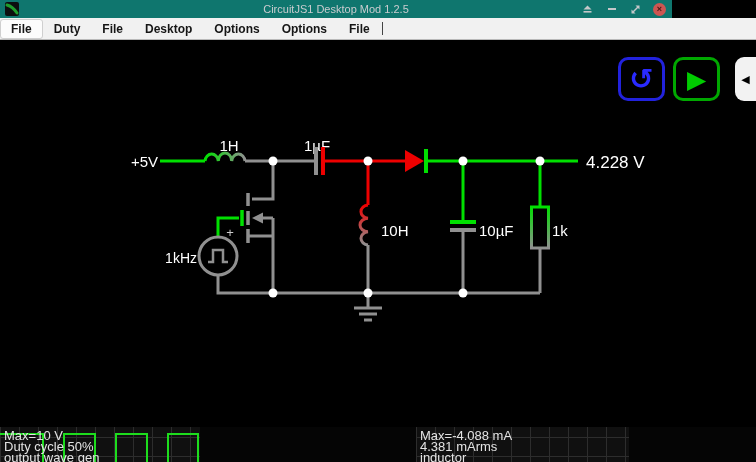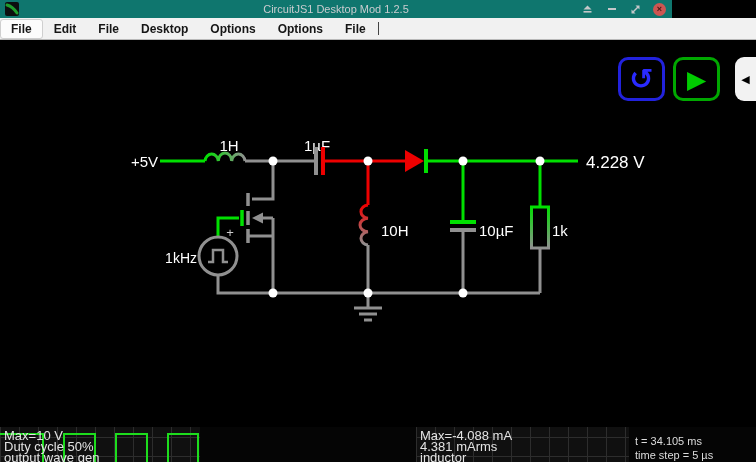--- a/index.html
+++ b/index.html
@@ -80,21 +80,21 @@
           <polygon points="5.5,1.5 9.5,1.5 9.5,5.5" fill="#c4c7c9"></polygon>
           <polygon points="1.5,5.5 1.5,9.5 5.5,9.5" fill="#c4c7c9"></polygon>
         </svg>
       </div>
       <div class="wc-close">×</div>
     </div>
   </div>
 
   <div class="menubar">
     <div class="menu-item active">File</div>
-    <div class="menu-item">Edit</div>
+    <div class="menu-item">Duty</div>
     <div class="menu-item">File</div>
     <div class="menu-item">Desktop</div>
     <div class="menu-item">Options</div>
     <div class="menu-item">Options</div>
     <div class="menu-item">File</div>
     <div class="caret"></div>
   </div>
 
   <div class="canvas">
     <svg width="756" height="387" viewBox="0 0 756 387">
@@ -235,19 +235,15 @@
 
 
     <div class="scope scope-3">
       <div class="scope-text">
         <div>Max=-4.088 mA</div>
         <div>4.381 mArms</div>
         <div>inductor</div>
       </div>
     </div>
 
-    <div class="time-info">
-      <div>t = 34.105 ms</div>
-      <div>time step = 5 µs</div>
-    </div>
   </div>
 
 </div>
 
 </body></html>

